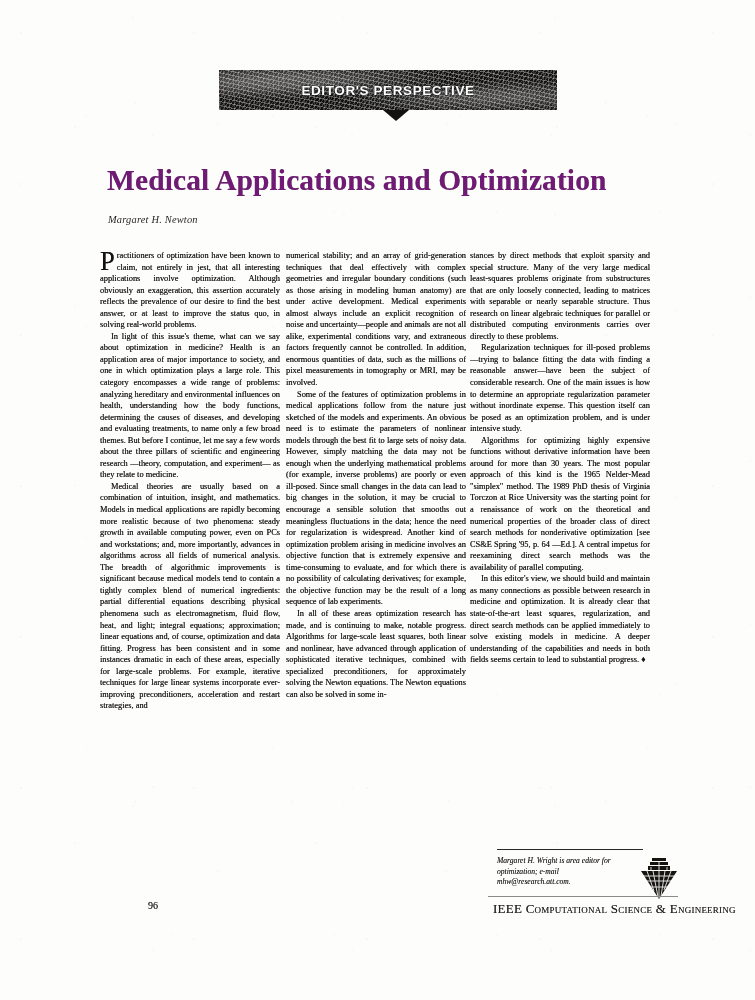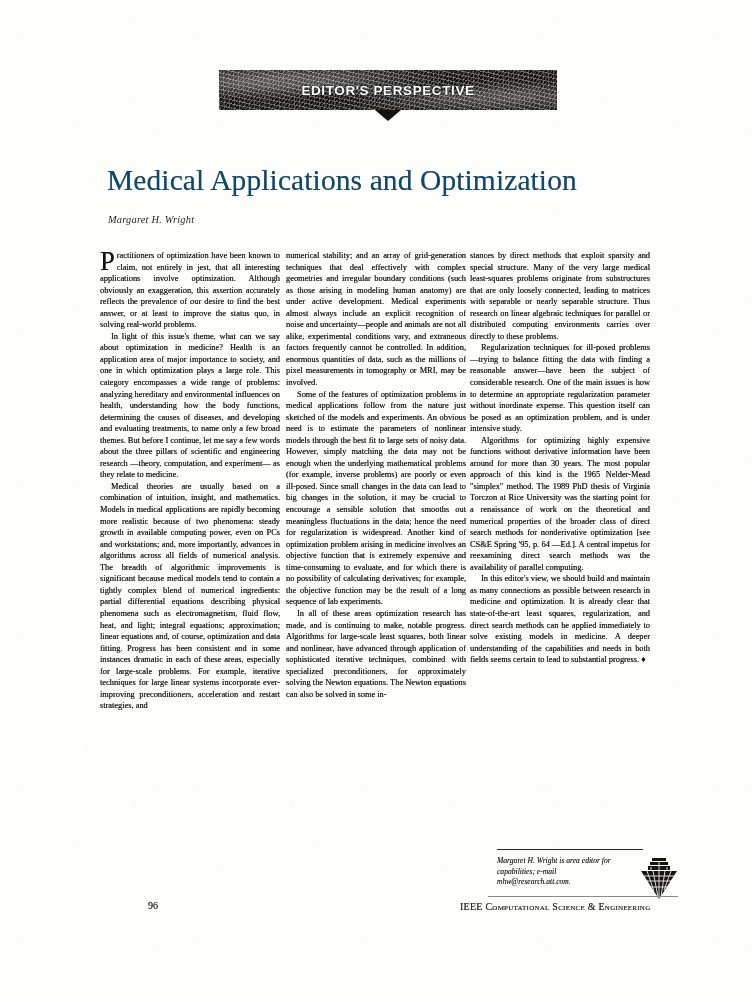--- a/index.html
+++ b/index.html
@@ -40,21 +40,21 @@
       radial-gradient(circle at 95% 66%, rgba(0,0,0,.04) 0 1px, transparent 1.4px),
       radial-gradient(circle at 5%  88%, rgba(0,0,0,.035) 0 1px, transparent 1.4px);
     background-size: 173px 151px, 211px 197px, 157px 233px, 241px 179px,
                      199px 163px, 187px 211px, 229px 187px, 163px 241px;
   }
 
   
   .banner-wrap {
     position: absolute;
     left: 219px; top: 70px;
-    width: 338px; height: 47px;
+    width: 338px; height: 47px; padding-left: 16px;
   }
   .banner {
     position: absolute;
     left: 0; top: 0;
     width: 338px; height: 40px;
     background-color: #14120f;
     background-image:
       repeating-linear-gradient(12deg,  rgba(255,255,255,.30) 0 1px, rgba(255,255,255,0) 1px 4px),
       repeating-linear-gradient(-54deg, rgba(255,255,255,.22) 0 1px, rgba(255,255,255,0) 1px 3px),
       repeating-linear-gradient(88deg,  rgba(255,255,255,.18) 0 1px, rgba(255,255,255,0) 1px 5px),
@@ -85,23 +85,23 @@
     border-right: 13px solid transparent;
     border-top: 11px solid #14120f;
   }
 
   
   .title {
     position: absolute;
     left: 107px; top: 164px;
     width: 560px;
     font-size: 29.5px;
-    font-weight: normal;
+    font-weight: bold;
     letter-spacing: .1px;
-    color: #0c4a6e;
+    color: #701a75;
     text-shadow: 0 0 .55px rgba(0,0,0,.45);
   }
   .byline {
     position: absolute;
     left: 108px; top: 214px;
     font-style: italic;
     font-size: 10.4px;
     color: #2a2722;
     letter-spacing: .2px;
   }
@@ -167,43 +167,43 @@
     padding-left: 48px;
   }
   .footer-rule {
     position: absolute;
     left: 488px; top: 896px;
     width: 190px; height: 1px;
     background: #8d8a85;
   }
   .footer-title {
     position: absolute;
-    left: 460px; top: 901px;
-    font-size: 10px;
+    left: 493px; top: 901px;
+    font-size: 13px;
     letter-spacing: .25px;
     color: #24211d;
     font-variant: small-caps;
     text-shadow: 0 0 .5px rgba(0,0,0,.5);
     white-space: nowrap;
   }
 </style>
 </head>
 <body>
 
 <div class="page">
 
   <div class="banner-wrap">
     <div class="banner">
       <div class="banner-text">EDITOR'S PERSPECTIVE</div>
     </div>
     <div class="banner-notch"></div>
   </div>
 
   <div class="title">Medical Applications and Optimization</div>
-  <div class="byline">Margaret H. Wright</div>
+  <div class="byline">Margaret H. Newton</div>
 
   <div class="col" id="col1">
     <p class="first">
       <span class="dropcap">P</span><span>ractitioners of optimization have been known to claim, not entirely in jest, that all interesting applications involve optimization. Although obviously an exaggeration, this assertion accurately reflects the prevalence of our desire to find the best answer, or at least to improve the status quo, in solving real-world problems.</span>
     </p>
     <p><span>In light of this issue's theme, what can we say about optimization in medicine? Health is an application area of major importance to society, and one in which optimization plays a large role. This category encompasses a wide range of problems: analyzing hereditary and environmental influences on health, understanding how the body functions, determining the causes of diseases, and developing and evaluating treatments, to name only a few broad themes. But before I continue, let me say a few words about the three pillars of scientific and engineering research —theory, computation, and experiment— as they relate to medicine.</span></p>
     <p><span>Medical theories are usually based on a combination of intuition, insight, and mathematics. Models in medical applications are rapidly becoming more realistic because of two phenomena: steady growth in available computing power, even on PCs and workstations; and, more importantly, advances in algorithms across all fields of numerical analysis. The breadth of algorithmic improvements is significant because medical models tend to contain a tightly complex blend of numerical ingredients: partial differential equations describing physical phenomena such as electromagnetism, fluid flow, heat, and light; integral equations; approximation; linear equations and, of course, optimization and data fitting. Progress has been consistent and in some instances dramatic in each of these areas, especially for large-scale problems. For example, iterative techniques for large linear systems incorporate ever-improving preconditioners, acceleration and restart strategies, and</span></p>
   </div>
 
   <div class="col" id="col2">
@@ -213,21 +213,21 @@
   </div>
 
   <div class="col" id="col3">
     <p class="first"><span>stances by direct methods that exploit sparsity and special structure. Many of the very large medical least-squares problems originate from substructures that are only loosely connected, leading to matrices with separable or nearly separable structure. Thus research on linear algebraic techniques for parallel or distributed computing environments carries over directly to these problems.</span></p>
     <p><span>Regularization techniques for ill-posed problems—trying to balance fitting the data with finding a reasonable answer—have been the subject of considerable research. One of the main issues is how to determine an appropriate regularization parameter without inordinate expense. This question itself can be posed as an optimization problem, and is under intensive study.</span></p>
     <p><span>Algorithms for optimizing highly expensive functions without derivative information have been around for more than 30 years. The most popular approach of this kind is the 1965 Nelder-Mead "simplex" method. The 1989 PhD thesis of Virginia Torczon at Rice University was the starting point for a renaissance of work on the theoretical and numerical properties of the broader class of direct search methods for nonderivative optimization [see CS&amp;E Spring '95, p. 64 —Ed.]. A central impetus for reexamining direct search methods was the availability of parallel computing.</span></p>
     <p><span>In this editor's view, we should build and maintain as many connections as possible between research in medicine and optimization. It is already clear that state-of-the-art least squares, regularization, and direct search methods can be applied immediately to solve existing models in medicine. A deeper understanding of the capabilities and needs in both fields seems certain to lead to substantial progress. ♦</span></p>
   </div>
 
   <div class="bio-rule"></div>
-  <div class="bio">Margaret H. Wright is area editor for capabilities; e-mail mhw@research.att.com.</div>
+  <div class="bio">Margaret H. Wright is area editor for optimization; e-mail mhw@research.att.com.</div>
 
   <div class="logo">
     <svg viewBox="0 0 44 46" width="44" height="46" aria-hidden="true">
       <g fill="#16140f">
         <rect x="15" y="1" width="14" height="3"></rect>
         <rect x="13" y="5" width="18" height="3"></rect>
         <rect x="11" y="9" width="22" height="4"></rect>
         <polygon points="4,14 40,14 22,42"></polygon>
       </g>
       <g stroke="#ffffff" stroke-width="1" opacity=".85">

